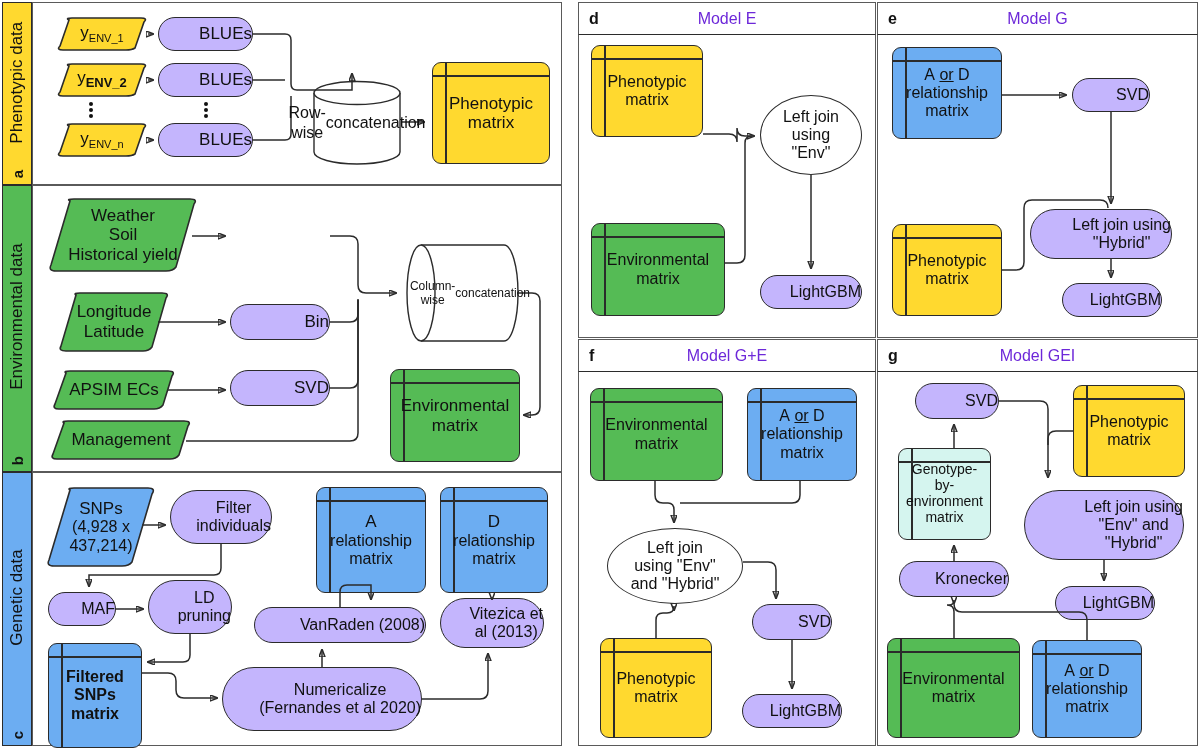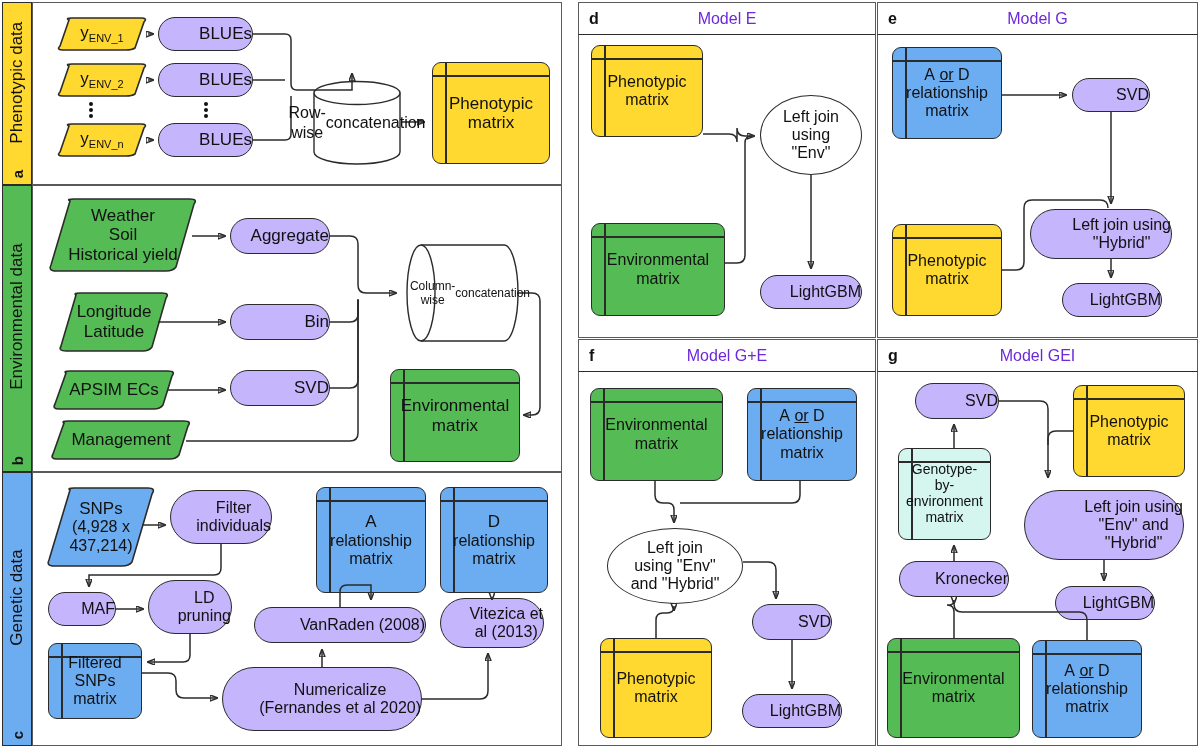--- a/index.html
+++ b/index.html
@@ -203,21 +203,21 @@
     <svg class="pbg" viewBox="0 0 92 36" preserveAspectRatio="none">
       <path d="M13,4 Q9,2 16,2 L85,2 Q92,2 88,6 L79,32 Q76,34 70,34 L7,34 Q0,34 4,30 Z" fill="#ffd92f" stroke="#2b2b2b" stroke-width="1.6"></path>
     </svg>
     <span><span>y</span><sub style="font-size:11px;">ENV_1</sub></span>
   </div>
 
   <div class="para" style="left:56px; top:62px; width:92px; height:36px; font-size:17px;">
     <svg class="pbg" viewBox="0 0 92 36" preserveAspectRatio="none">
       <path d="M13,4 Q9,2 16,2 L85,2 Q92,2 88,6 L79,32 Q76,34 70,34 L7,34 Q0,34 4,30 Z" fill="#ffd92f" stroke="#2b2b2b" stroke-width="1.6"></path>
     </svg>
-    <span><span>y</span><sub style="font-size:11px;">ENV_2</sub></span>
+    <span><span>y</span><sub style="font-size:13px;font-weight:bold;">ENV_2</sub></span>
   </div>
 
   <div class="para" style="left:56px; top:122px; width:92px; height:36px; font-size:17px;">
     <svg class="pbg" viewBox="0 0 92 36" preserveAspectRatio="none">
       <path d="M13,4 Q9,2 16,2 L85,2 Q92,2 88,6 L79,32 Q76,34 70,34 L7,34 Q0,34 4,30 Z" fill="#ffd92f" stroke="#2b2b2b" stroke-width="1.6"></path>
     </svg>
     <span><span>y</span><sub style="font-size:11px;">ENV_n</sub></span>
   </div>
   <div class="dots" style="left:88px; top:102px; width:6px; height:16px;">
     <i></i>
@@ -298,23 +298,20 @@
     </span>
   </div>
 
   <div class="para" style="left:50px; top:419px; width:142px; height:42px; font-size:17px;">
     <svg class="pbg" viewBox="0 0 142 42" preserveAspectRatio="none">
       <path d="M14,4 Q11,2 18,2 L134,2 Q142,2 138,7 L129,36 Q126,40 120,40 L7,40 Q0,40 3,35 Z" fill="#55bb55" stroke="#2b2b2b" stroke-width="1.6"></path>
     </svg>
     <span>Management</span>
   </div>
 
-  <div class="pill" style="left:230px; top:218px; width:100px; height:36px; font-size:17px;">
-    <span>Aggregate</span>
-  </div>
   <div class="pill" style="left:230px; top:304px; width:100px; height:36px; font-size:17px;">
     <span>Bin</span>
   </div>
   <div class="pill" style="left:230px; top:370px; width:100px; height:36px; font-size:17px;">
     <span>SVD</span>
   </div>
 
   <div class="cyl" style="left:404px; top:243px; width:116px; height:100px;">
     <svg viewBox="0 0 116 100" preserveAspectRatio="none">
       <path d="M17,2 L100,2 A14,48 0 0 1 100,98 L17,98" fill="#fff" stroke="#2b2b2b" stroke-width="1.4"></path>
@@ -362,21 +359,21 @@
   <div class="pill" style="left:48px; top:592px; width:68px; height:34px; font-size:16px;">
     <span>MAF</span>
   </div>
 
   <div class="pill" style="left:148px; top:580px; width:84px; height:54px; font-size:16px;">
     <span>
       <span>LD</span><br><span>pruning</span>
     </span>
   </div>
 
-  <div class="matrix" style="left:48px; top:643px; width:94px; height:76px; background:#6cadf2; font-size:16px;">
+  <div class="matrix" style="left:48px; top:643px; width:94px; height:105px; background:#6cadf2; font-size:16px;font-weight:bold;">
     <span>
       <span>Filtered</span><br><span>SNPs</span><br><span>matrix</span>
     </span>
   </div>
 
   <div class="pill" style="left:222px; top:667px; width:200px; height:64px; font-size:16px;">
     <span>
       <span>Numericalize</span><br><span>(Fernandes et al 2020)</span>
     </span>
   </div>

